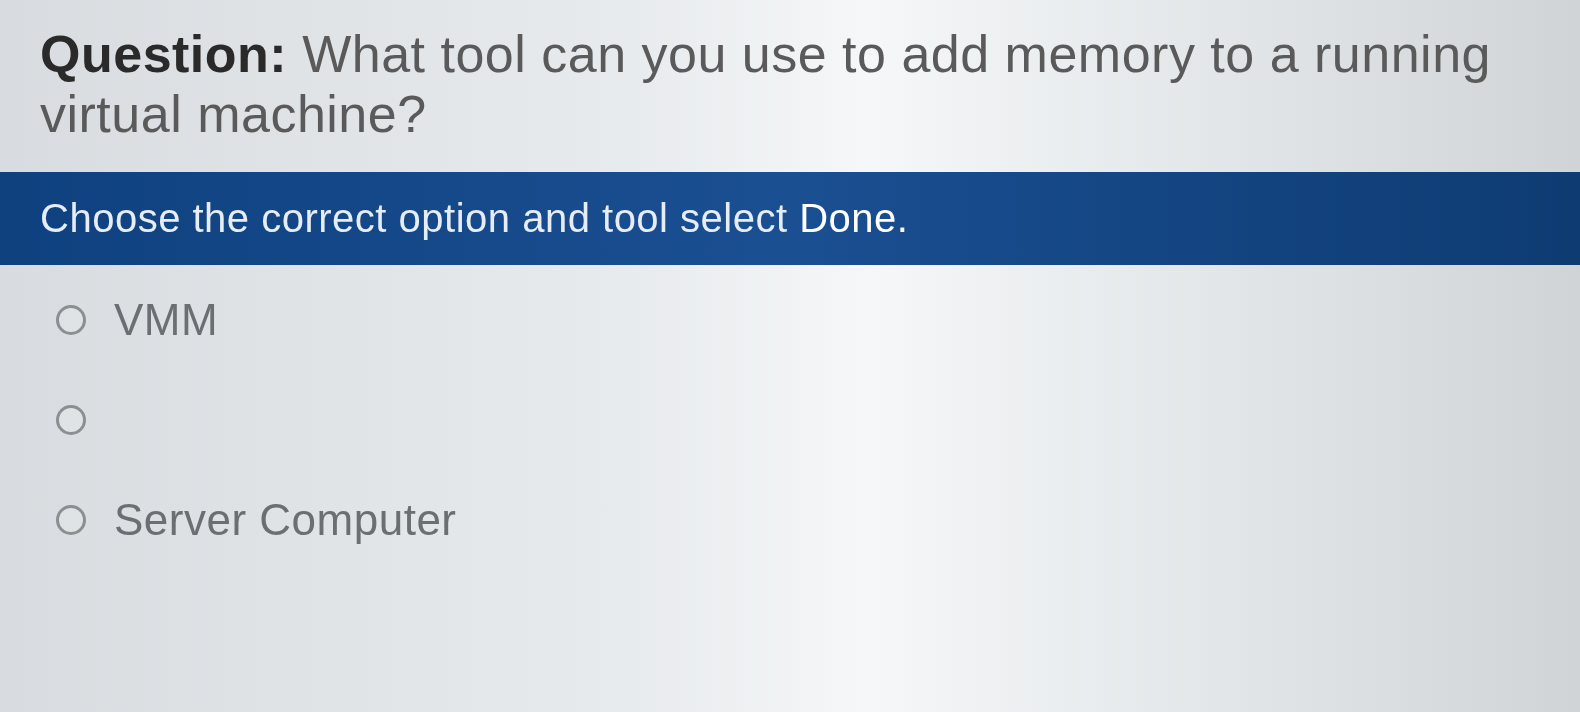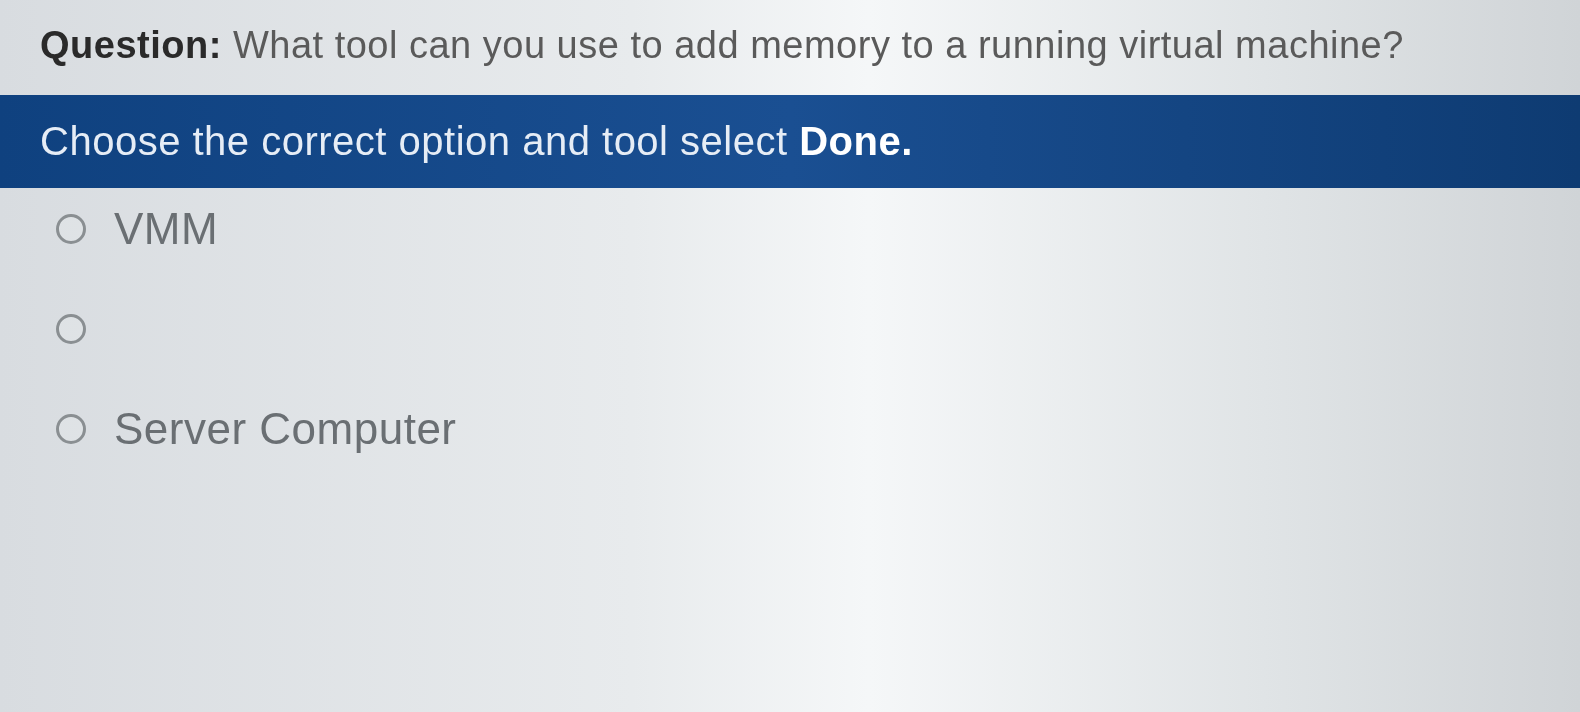--- a/index.html
+++ b/index.html
@@ -4,38 +4,38 @@
 <style>
   * { margin: 0; padding: 0; box-sizing: border-box; }
   html, body { width: 1580px; height: 712px; }
   body {
     font-family: Arial, Helvetica, sans-serif;
     background: linear-gradient(90deg, #d8dce0 0%, #e8ebed 40%, #f5f7f8 55%, #e0e4e6 80%, #d0d4d7 100%);
     overflow: hidden;
   }
   .question-row {
     padding: 24px 40px 28px 40px;
-    font-size: 38px;
+    font-size: 52px;
     color: #5a5a5a;
     letter-spacing: 0.5px;
   }
   .question-label {
     font-weight: 700;
     color: #2a2a2a;
   }
   .instruction-bar {
     background: linear-gradient(90deg, #0f417f 0%, #1a4f92 50%, #0e3b72 100%);
     color: #e6edf6;
     font-size: 40px;
     padding: 24px 40px;
     letter-spacing: 0.5px;
   }
-  .instruction-done { font-weight: 700; color: #ffffff; }
+  .instruction-done { font-weight: 400; color: #ffffff; }
   .options {
-    padding: 16px 40px 0 56px;
+    padding: 30px 40px 0 56px;
   }
   .option-row {
     display: flex;
     align-items: center;
     gap: 28px;
     margin-bottom: 60px;
     cursor: pointer;
   }
   .radio-circle {
     width: 30px;

